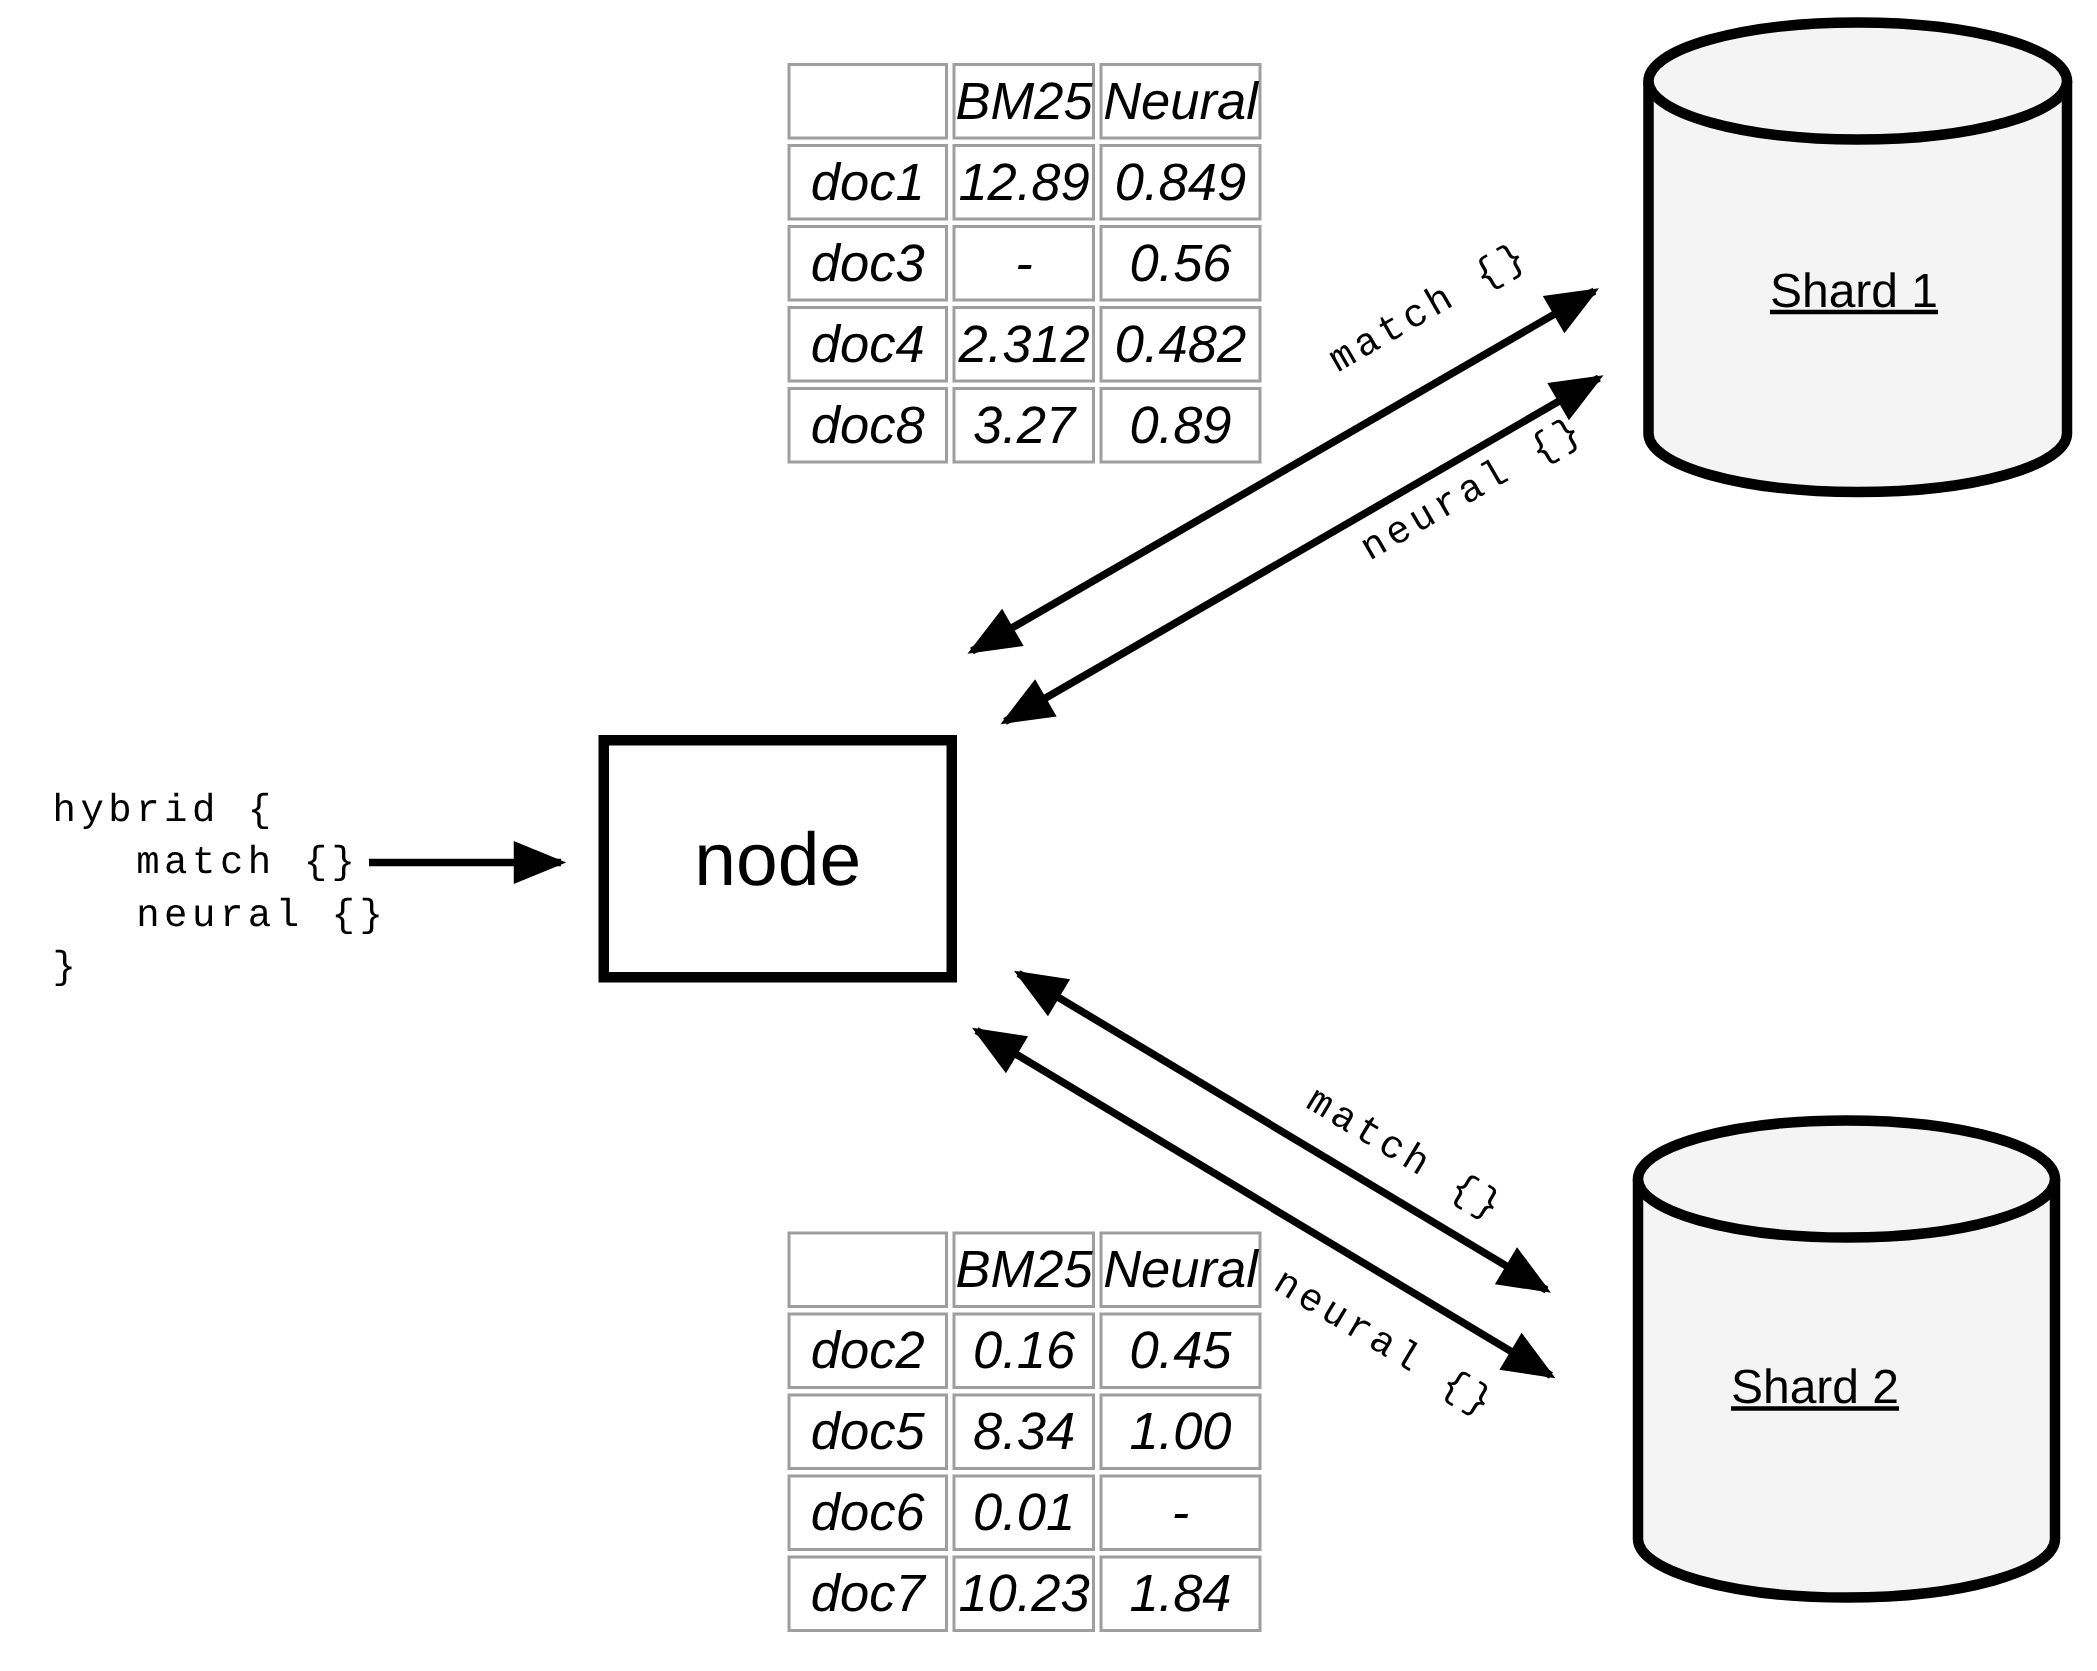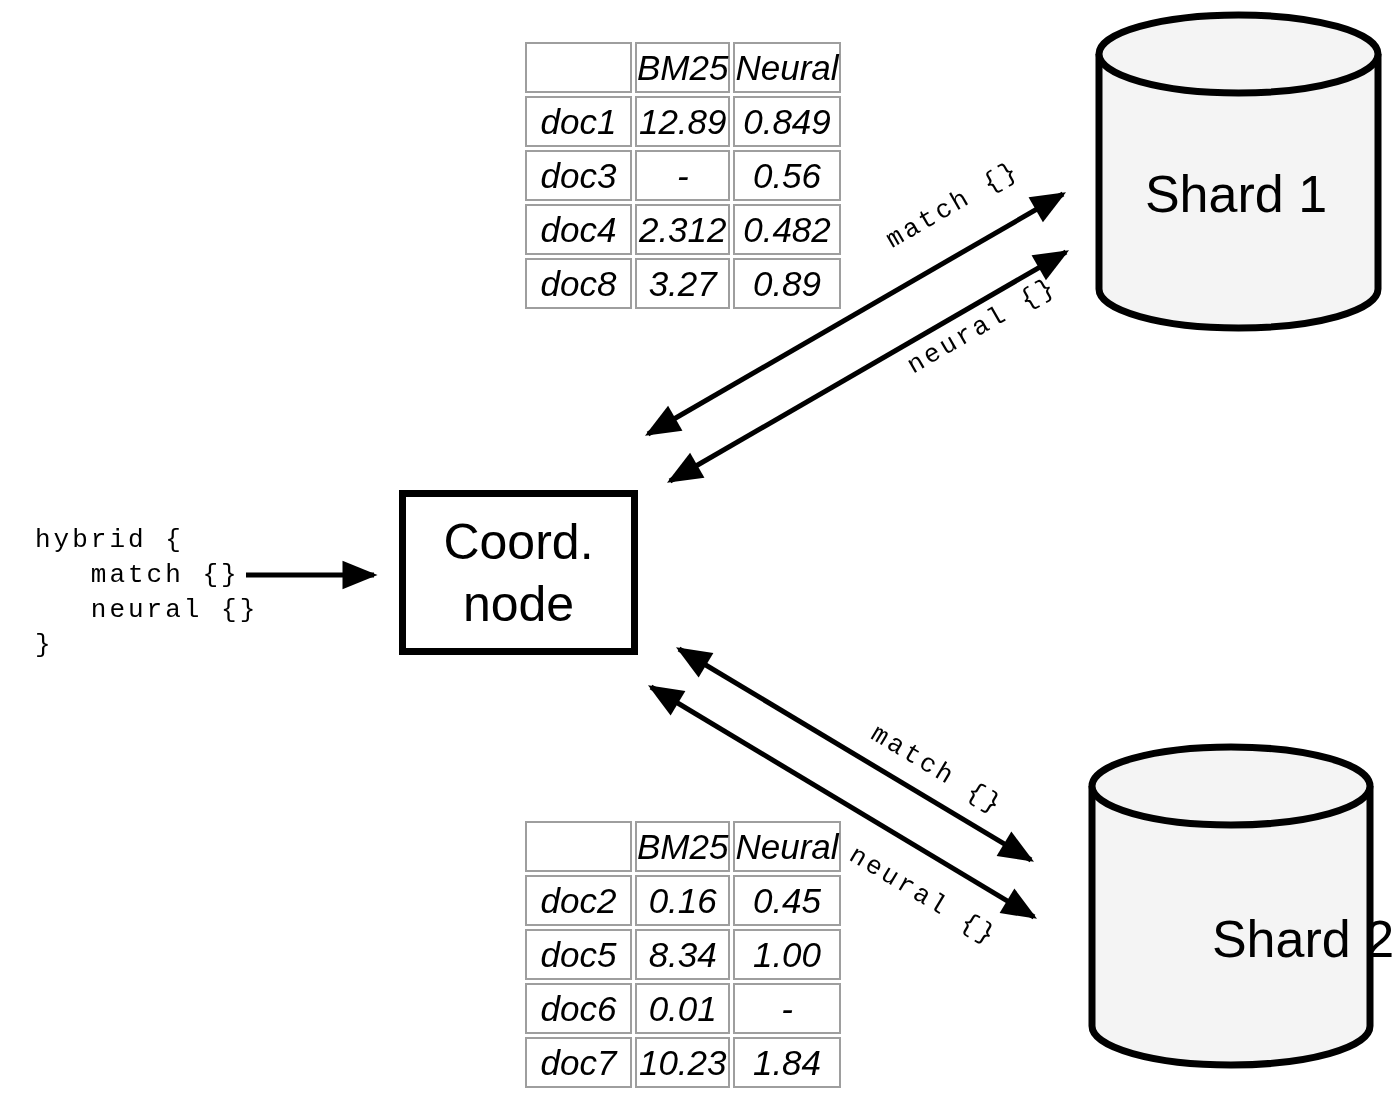--- a/index.html
+++ b/index.html
@@ -62,25 +62,26 @@
     background: #fff;
     display: flex; flex-direction: column;
     justify-content: center; align-items: center;
     font-size: 50px; line-height: 62px;
   }
 
   
   .shard-label {
     position: absolute;
     transform: translate(-50%, -50%);
-    font-size: 52px;
+    font-size: 32px;
     white-space: nowrap;
+    text-decoration: underline;
   }
   #shard1-label { left: 1236px; top: 194px; }
-  #shard2-label { left: 1303px; top: 925px; margin-top: 14px; }
+  #shard2-label { left: 1210px; top: 925px; }
 
   
   .edge-label {
     position: absolute;
     font-family: "Liberation Mono", monospace;
     font-size: 26px;
     letter-spacing: 3px;
     white-space: nowrap;
   }
   #label-s1-match  { left: 953px; top: 205px; transform: translate(-50%,-50%) rotate(-30deg); }
@@ -171,21 +172,20 @@
   </tr>
 </tbody>
   </table>
 
 <pre class="query">hybrid {
    match {}
    neural {}
 }</pre>
 
 <div class="coord-box">
-  <span>Coord.</span>
   <span>node</span>
 </div>
 
 <div class="shard-label" id="shard1-label">Shard 1</div>
 <div class="shard-label" id="shard2-label">Shard 2</div>
 
 <div class="edge-label" id="label-s1-match">match {}</div>
 <div class="edge-label" id="label-s1-neural">neural {}</div>
 <div class="edge-label" id="label-s2-match">match {}</div>
 <div class="edge-label" id="label-s2-neural">neural {}</div>

